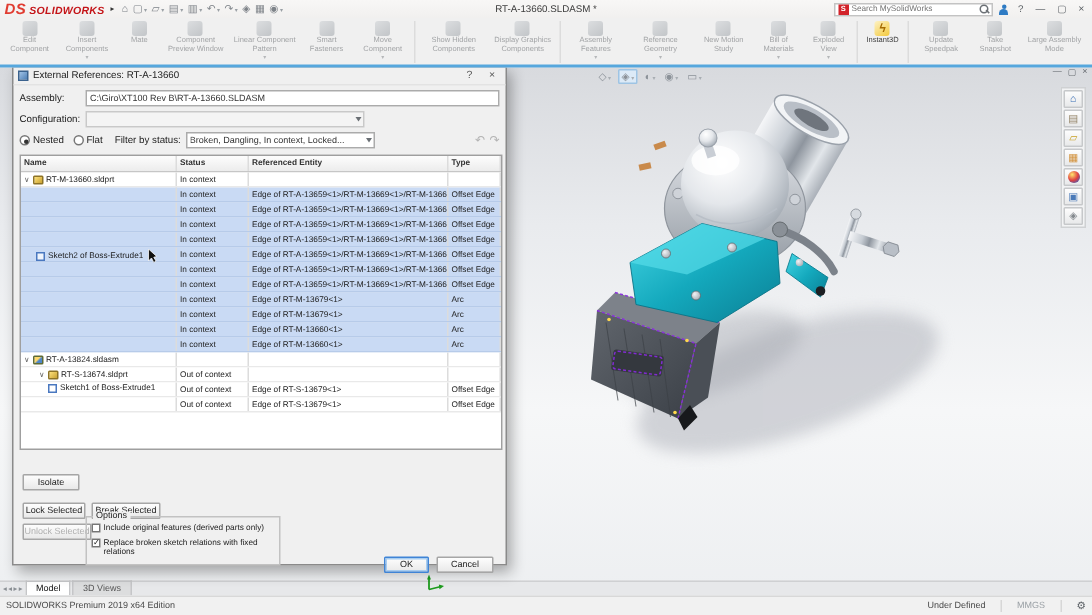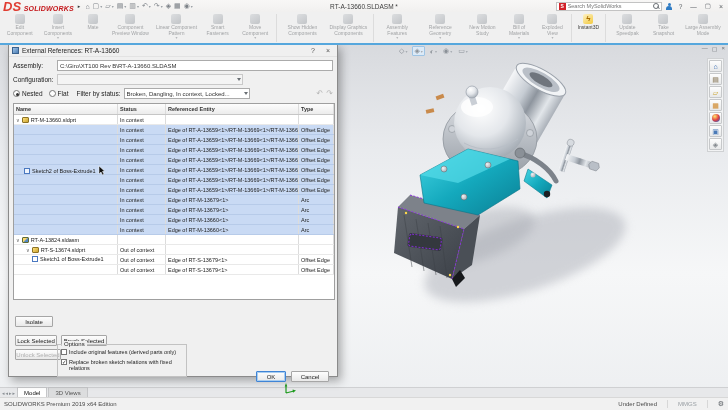--- a/index.html
+++ b/index.html
@@ -3,21 +3,21 @@
 <meta charset="utf-8">
 <style>
   *{box-sizing:border-box;margin:0;padding:0}
   html,body{width:728px;height:410px;overflow:hidden}
   body{font-family:"Liberation Sans","DejaVu Sans",sans-serif;background:#fff;-webkit-font-smoothing:antialiased}
   .screen{position:relative;width:728px;height:410px;background:#f0f0f0;overflow:hidden}
 
   
   .titlebar{position:absolute;left:0;top:0;width:728px;height:12px;background:linear-gradient(#f8f7f6,#f1f0ef);display:flex;align-items:center;font-size:6.5px;color:#444;padding:0 3px;z-index:40}
   .logo{font-style:italic;font-weight:bold;color:#c41418;font-size:7px;letter-spacing:.2px;white-space:nowrap}
-  .logo .ds{color:#e03c31;font-size:13px}
+  .logo .ds{color:#e03c31;font-size:10px}
   .menu-arrow{margin:0 5px 0 4px;color:#333;font-size:5px}
   .qat{display:flex;align-items:center;gap:3px}
   .qat-btn{display:flex;align-items:center;color:#7d8288;font-size:7px;cursor:default}
   .qat-btn .caret{font-size:4px;color:#9aa0a5;margin-left:1px}
   .tb-title{position:absolute;left:50%;transform:translateX(-50%);color:#3c3c3c;font-size:6.5px;white-space:nowrap}
   .tb-right{margin-left:auto;display:flex;align-items:center;gap:4px}
   .searchbox{display:flex;align-items:center;width:106px;height:9px;background:#fff;border:1px solid #c3c3c3;padding:0 2px;gap:2px}
   .sw-badge{width:7px;height:7px;background:#d2232a;color:#fff;font-size:5px;font-weight:bold;text-align:center;line-height:7px;flex:none}
   .searchbox input{flex:1;border:none;outline:none;font-size:5.5px;color:#8a8a8a;background:transparent;min-width:0;font-family:inherit}
   .mag{position:relative;width:6px;height:6px;flex:none}

